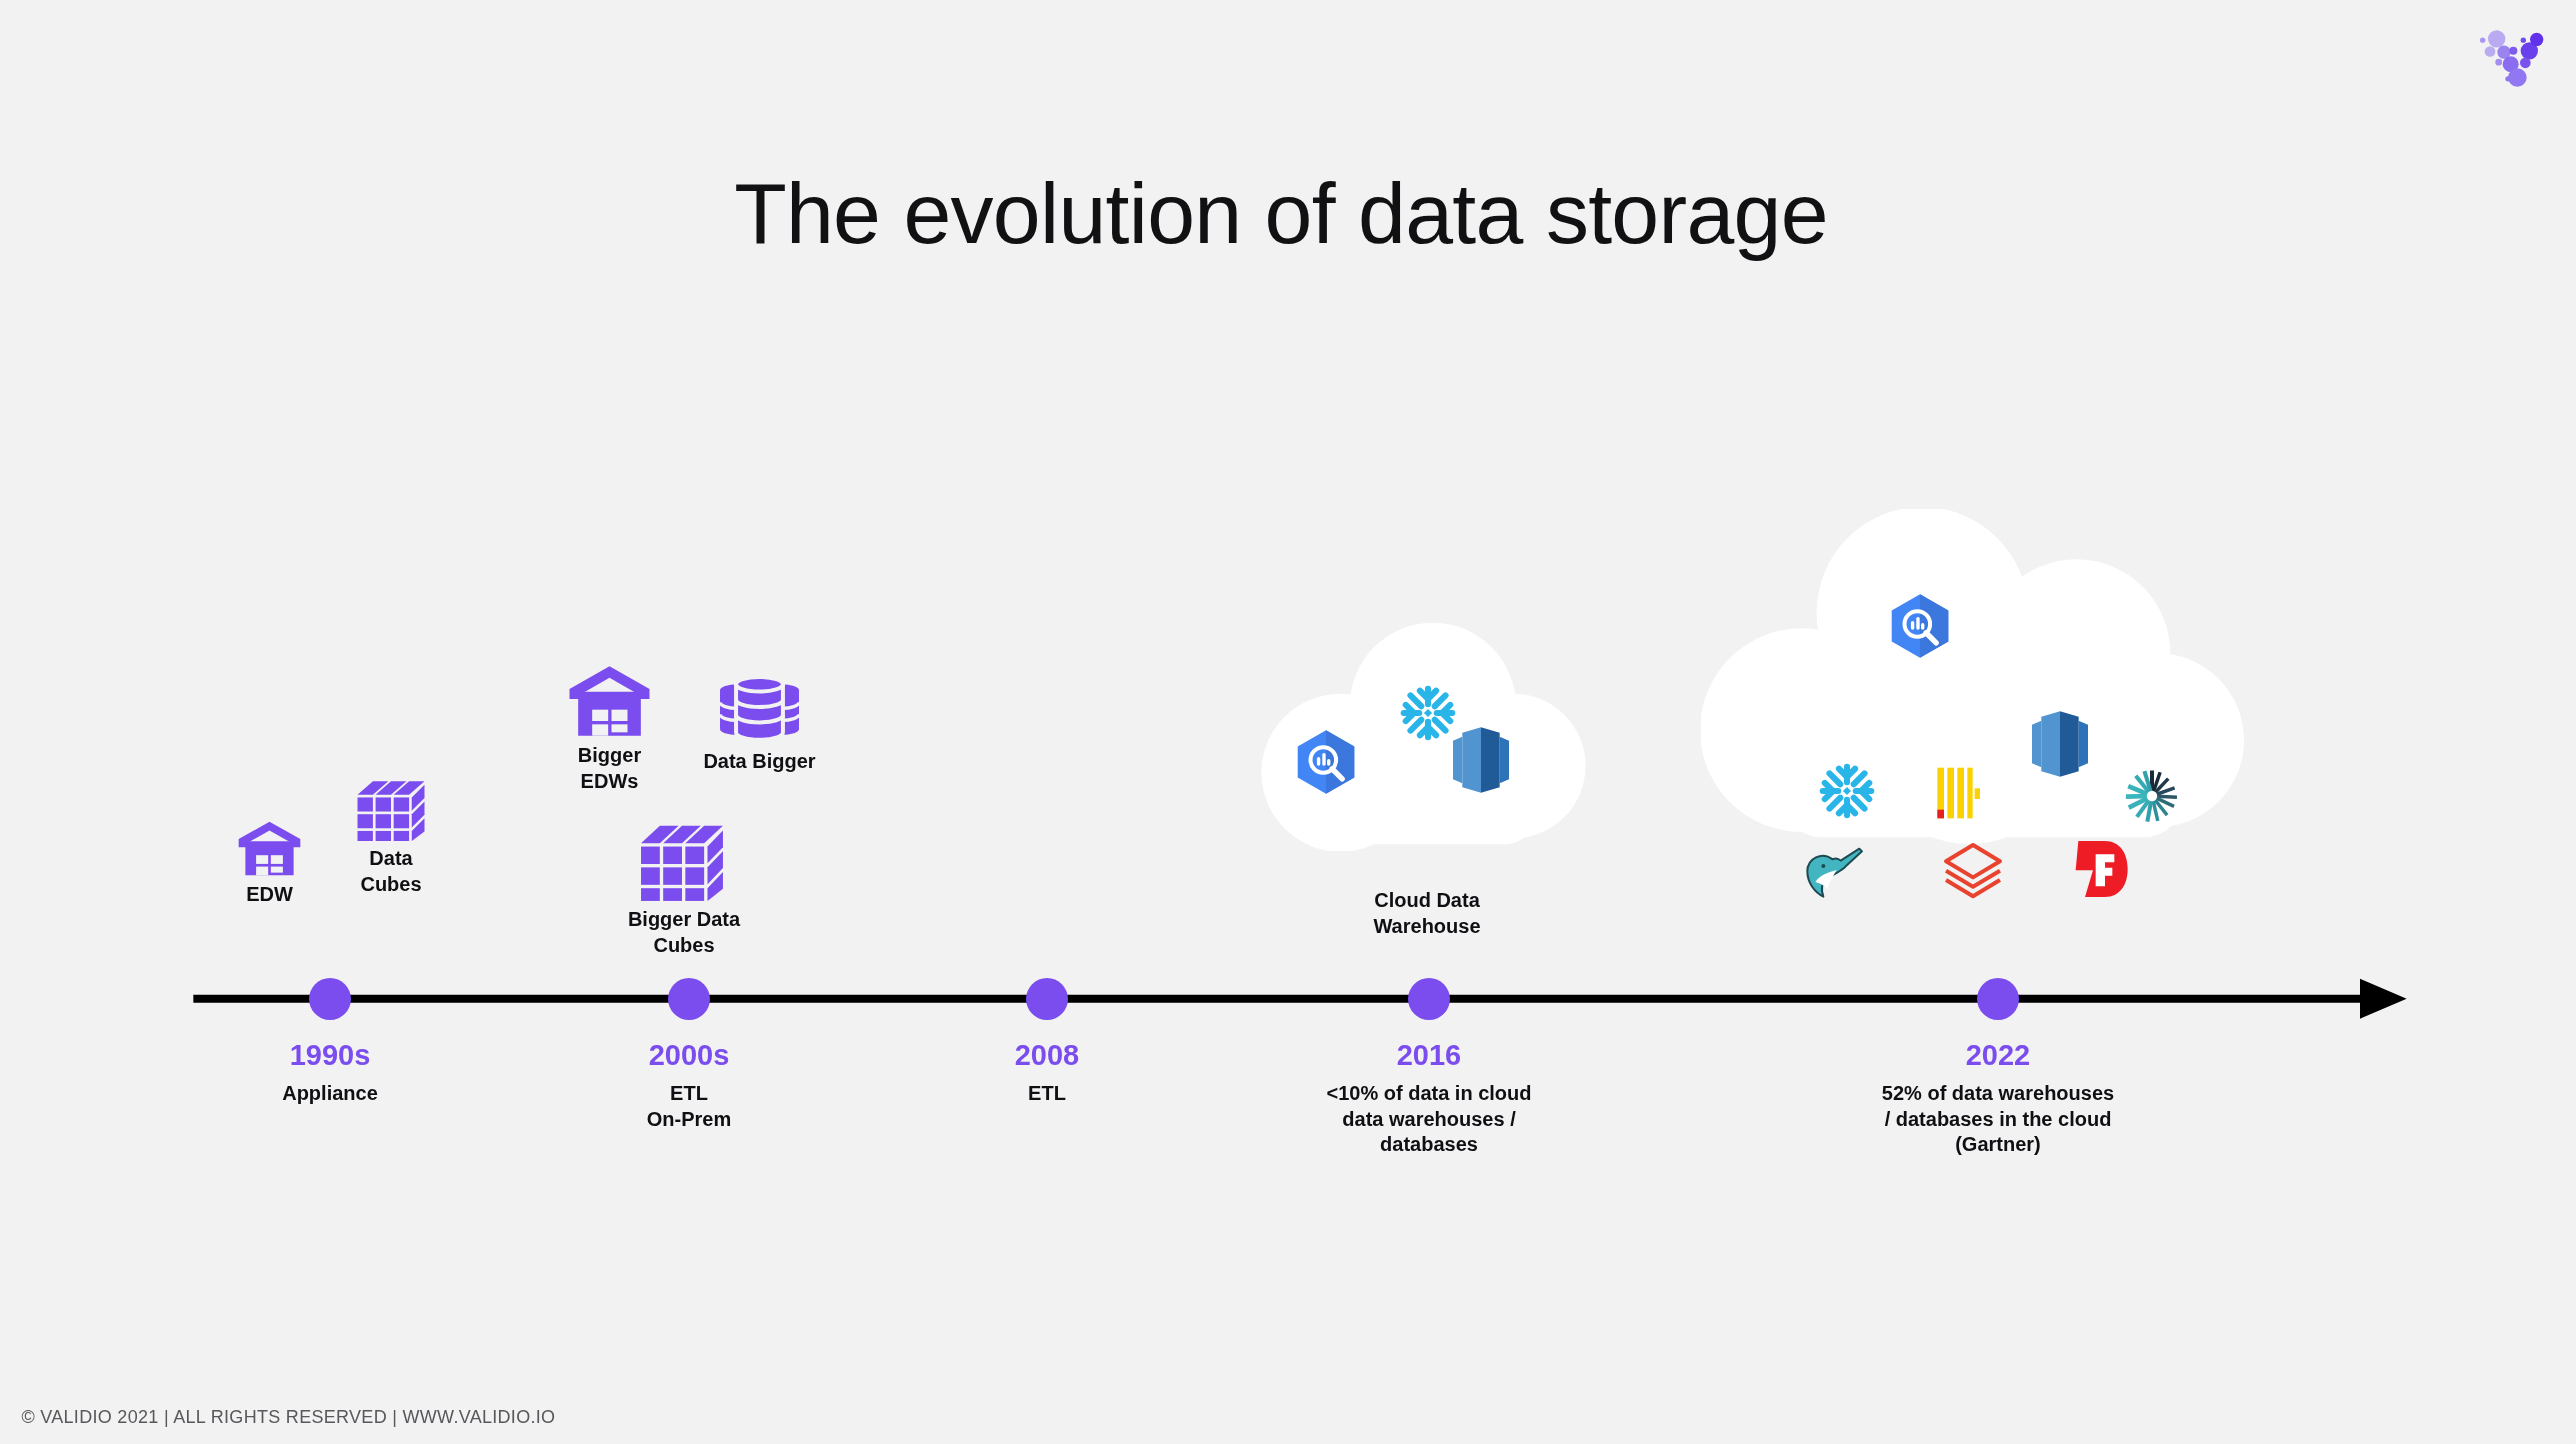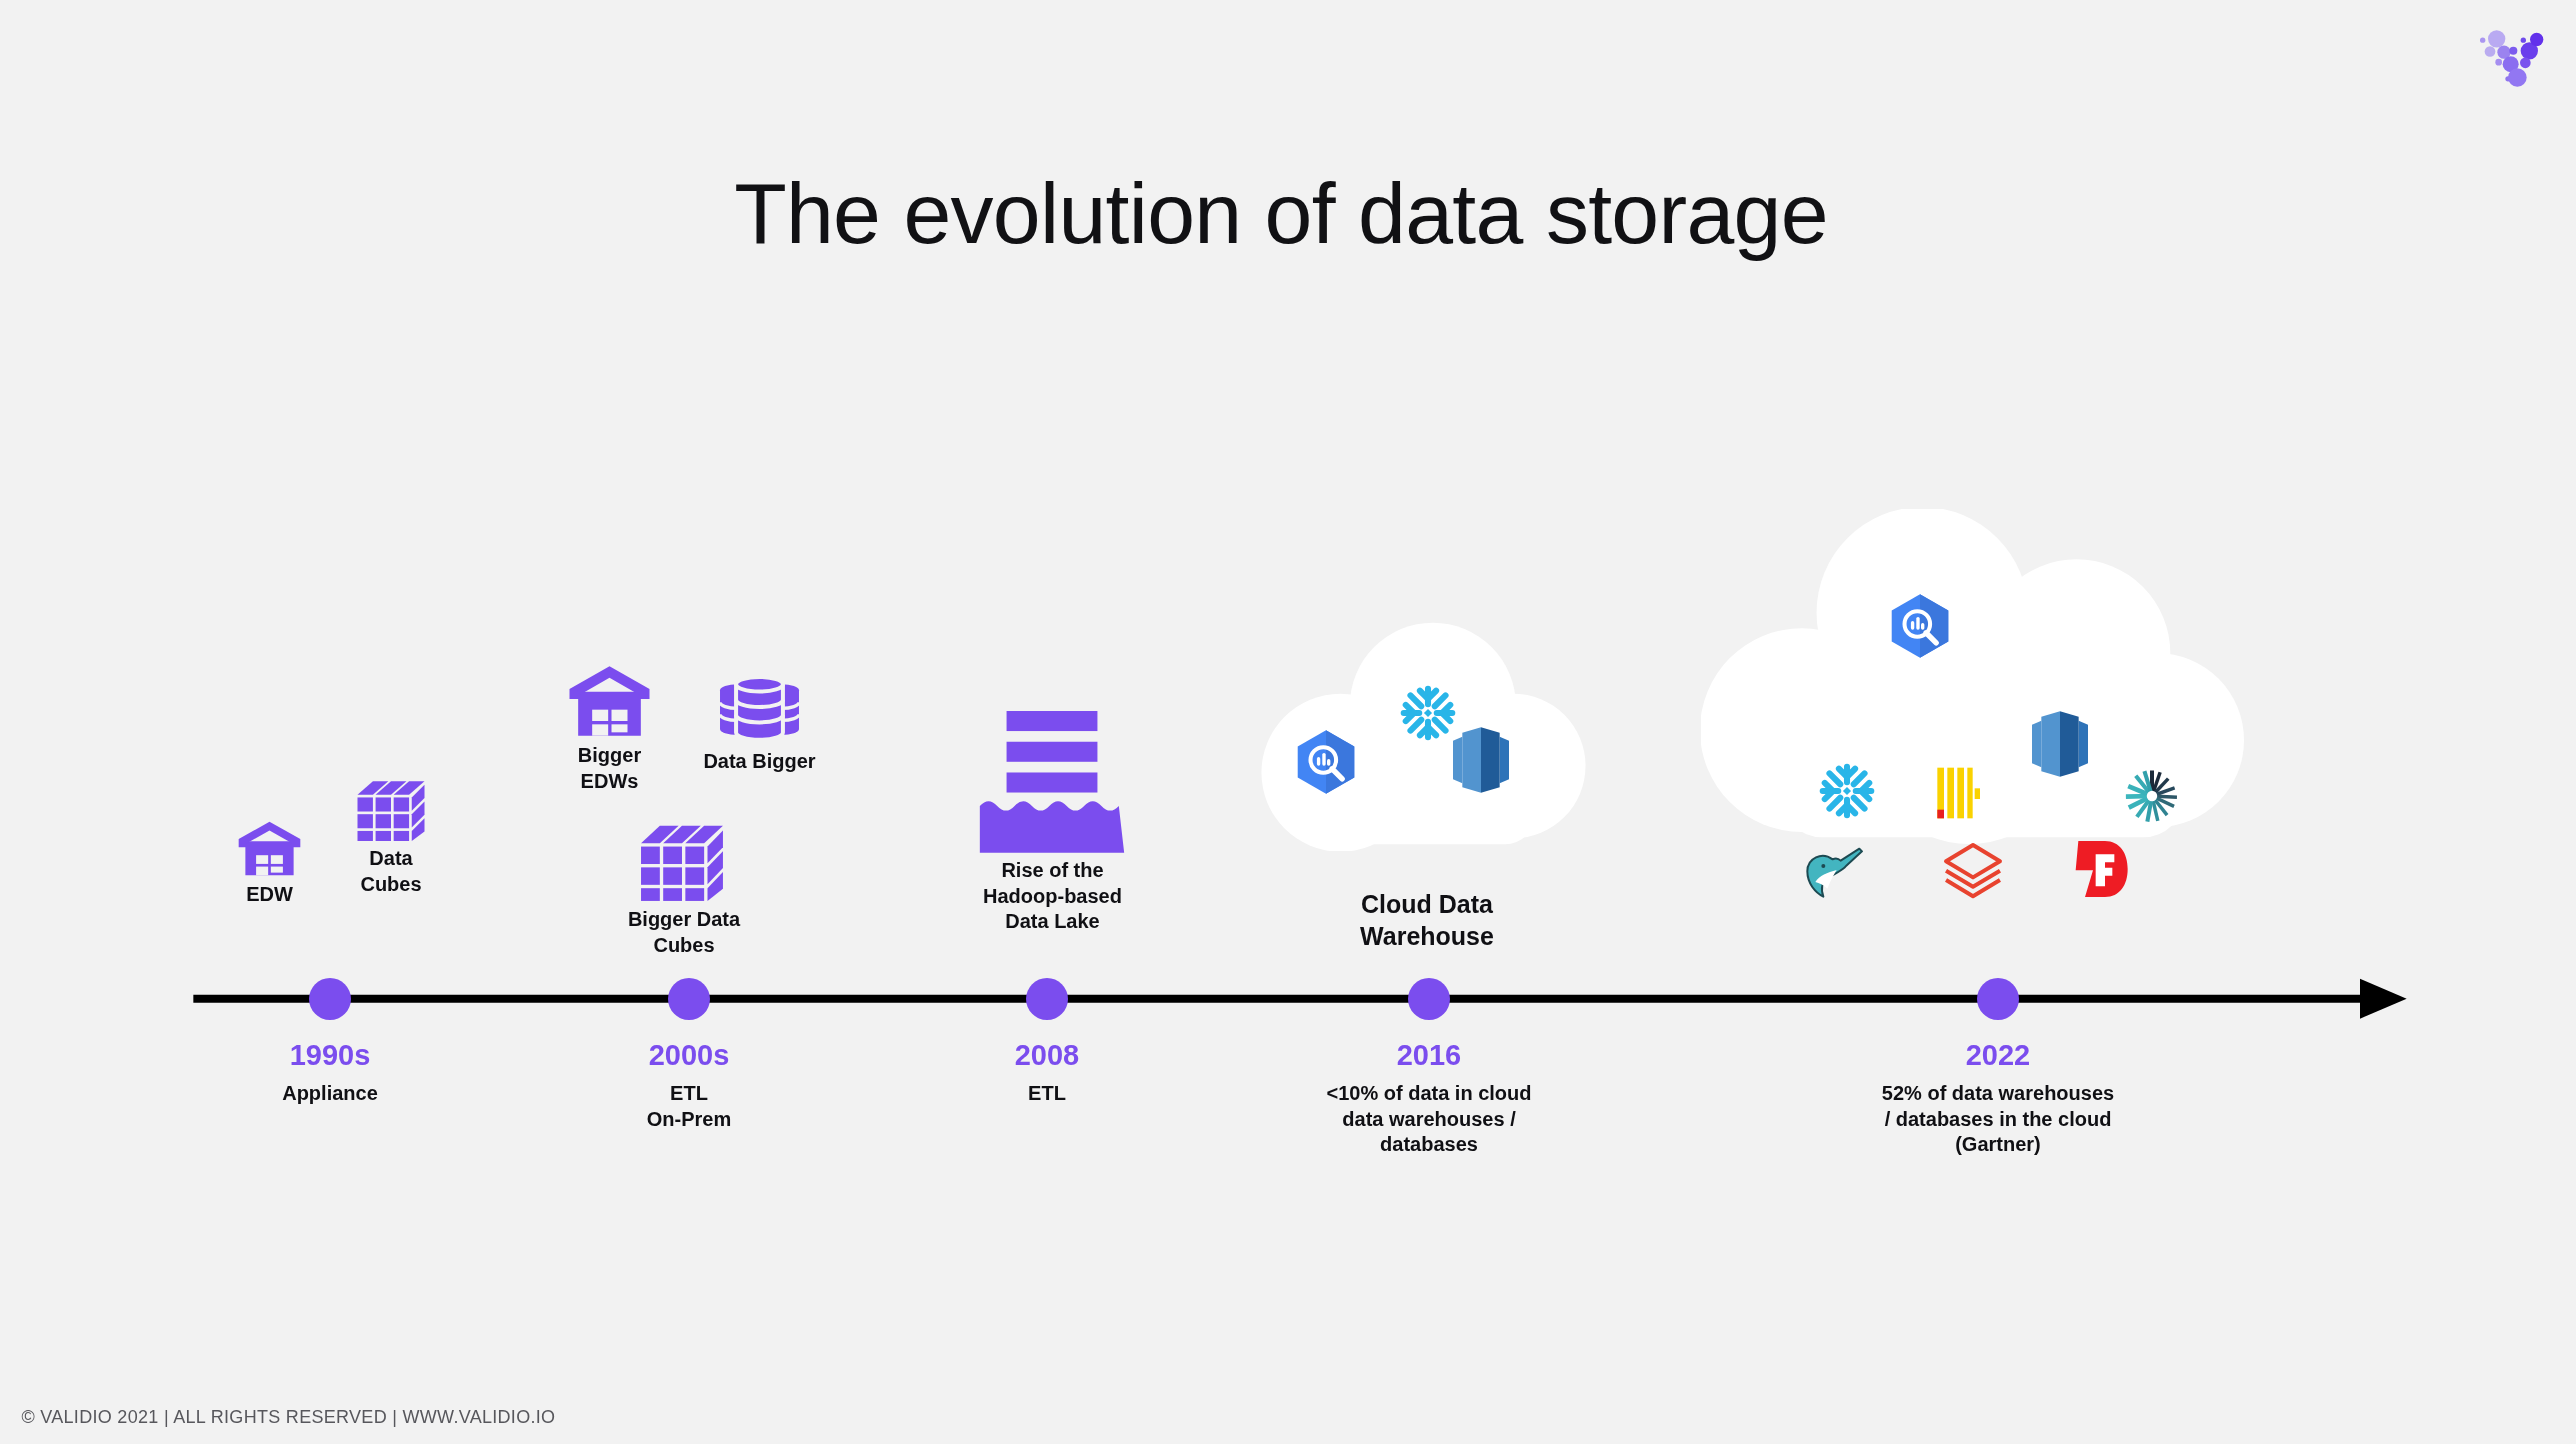--- a/index.html
+++ b/index.html
@@ -28,21 +28,21 @@
   .dot {
     position: absolute; width: 42px; height: 42px; border-radius: 50%;
     background: #7B4DEE; top: 978px; margin-left: -21px; z-index: 4;
   }
   .era {
     position: absolute; top: 1039px; text-align: center;
     font-size: 29px; font-weight: 700; color: #7B4DEE; line-height: 1.12;
   }
   .sub {
     position: absolute; text-align: center;
-    font-size: 25px; font-weight: 700; color: #101014; line-height: 1.28;
+    font-size: 20px; font-weight: 700; color: #101014; line-height: 1.28;
   }
   .cap {
     position: absolute; text-align: center;
     font-size: 20px; font-weight: 700; color: #101014; line-height: 1.28;
   }
 
   .icwrap { position: absolute; }
   .iclabel {
     position: absolute; text-align: center; width: 100%;
     font-size: 20px; font-weight: 700; color: #101014; line-height: 1.28;
@@ -189,34 +189,20 @@
     </svg>
     <div class="iclabel" style="top:88px; width:194px; left:-50px; white-space:pre-line;">Bigger Data
 Cubes</div>
   </div>
 
   <div class="dot" style="left:689px;"></div>
   <div class="era" style="left:555px; width:268px;">2000s</div>
   <div class="cap" style="left:555px; top:1081px; width:268px; white-space:pre-line;">ETL
 On-Prem</div>
 
-  <div class="icwrap" style="left:977px; top:707px; width:150px;">
-    <svg viewBox="0 0 224 220" width="150" height="147">
-      <g fill="#7B4DEE">
-        <rect x="44" y="6" width="136" height="30"></rect>
-        <rect x="44" y="52" width="136" height="30"></rect>
-        <rect x="44" y="98" width="136" height="30"></rect>
-        <path d="M4 148 q13 -14 26 0 q13 14 26 0 q13 -14 26 0 q13 14 26 0
-                 q13 -14 26 0 q13 14 26 0 q13 -14 26 0 q13 14 26 0 L220 218 L4 218 Z"></path>
-      </g>
-    </svg>
-    <div class="iclabel" style="top:151px; width:255px; left:-52px; white-space:pre-line;">Rise of the
-Hadoop-based
-Data Lake</div>
-  </div>
 
   <div class="dot" style="left:1047px;"></div>
   <div class="era" style="left:913px; width:268px;">2008</div>
   <div class="cap" style="left:913px; top:1081px; width:268px; white-space:pre-line;">ETL</div>
 
   <div class="cloud" style="left:1240px; top:620px; width:375px; height:231px;">
     <svg viewBox="0 0 560 345" width="375" height="231">
       <g fill="#ffffff">
         <circle cx="288" cy="128" r="124"></circle>
         <circle cx="150" cy="228" r="118"></circle>

